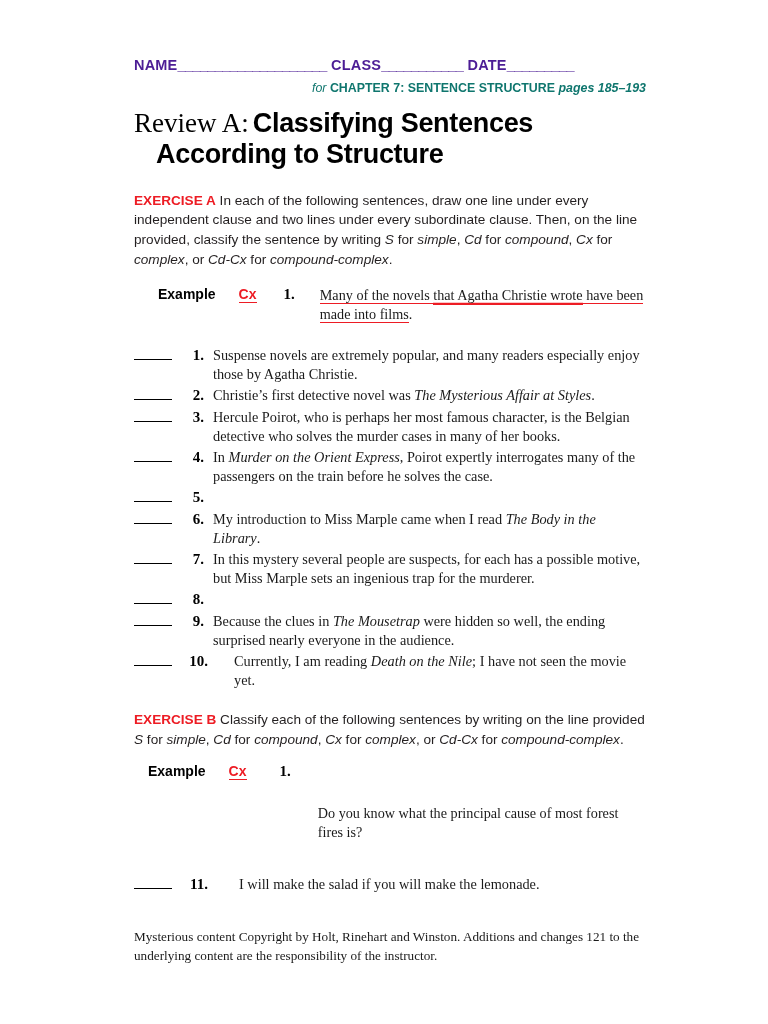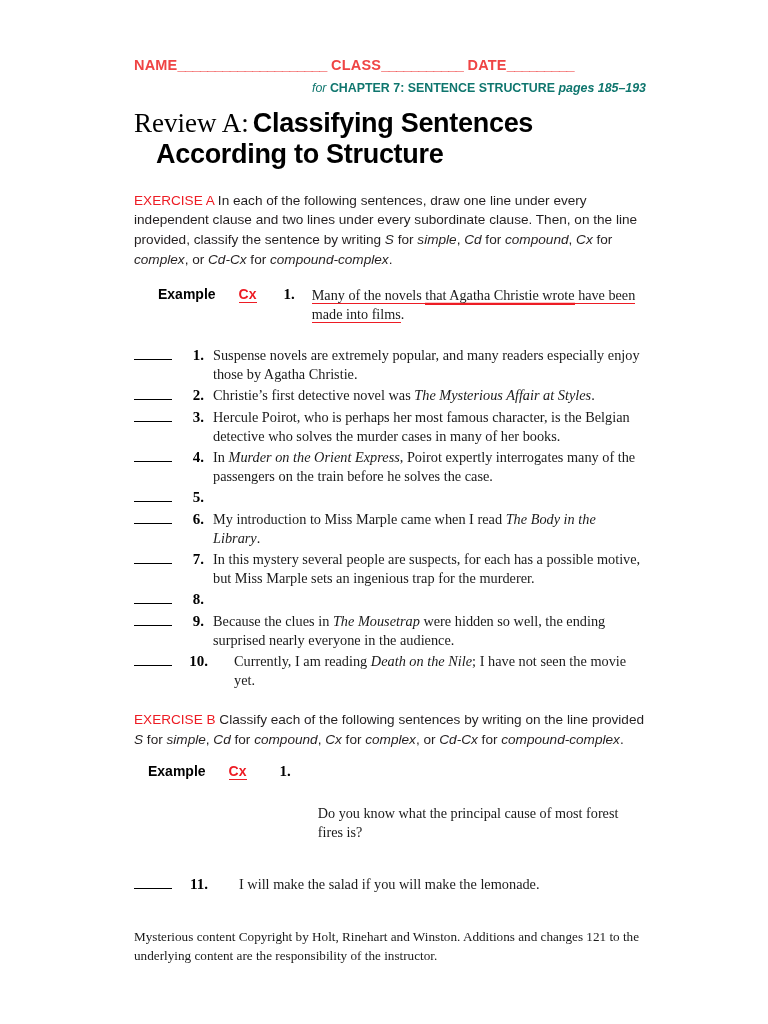--- a/index.html
+++ b/index.html
@@ -28,21 +28,21 @@
     width: 512px;
   }
 
   
   .hdr-line {
     font-family: "Liberation Sans", sans-serif;
     font-weight: bold;
     font-size: 14.5px;
     letter-spacing: 0.2px;
     white-space: nowrap;
-    color: #ef4444;
+    color: #4c1d95;
     line-height: 1.1;
   }
   .hdr-line .rule {
     letter-spacing: -0.6px;
   }
   .chapter-line {
     font-family: "Liberation Sans", sans-serif;
     font-size: 12.4px;
     font-weight: bold;
     margin-top: 7px;
@@ -84,21 +84,21 @@
 
   
   .exercise {
     margin-top: 20px;
     font-family: "Liberation Sans", sans-serif;
     font-size: 13.6px;
     line-height: 1.45;
     color: #231f20;
   }
   .ex-label {
-    font-weight: normal;
+    font-weight: bold;
     color: #ED1C24;
   }
   .exercise i { font-style: italic; }
 
   
   .example-row {
     margin-top: 17px;
     display: flex;
     align-items: flex-start;
     gap: 16px;
@@ -129,21 +129,21 @@
     font-size: 15px;
     color: #000;
     margin-left: 11px;
     white-space: nowrap;
   }
   .example-row.b .ex-num { margin-left: 17px; }
   .ex-sentence {
     font-family: "Liberation Serif", serif;
     font-size: 14.2px;
     line-height: 1.33;
-    margin-left: 1px;
+    margin-left: 9px;
     color: #1a1a1a;
     max-width: 350px;
   }
   .example-row.b .ex-sentence {
     margin-left: 11px;
     max-width: 360px;
     margin-top: 41px;
   }
 
   

